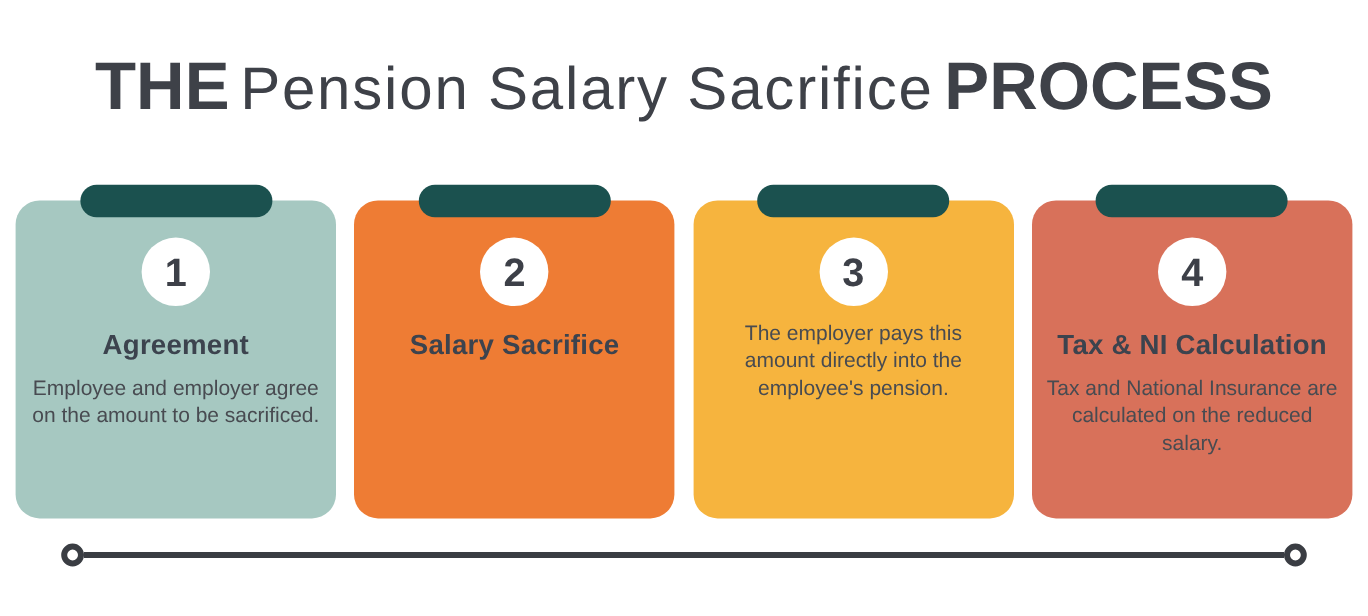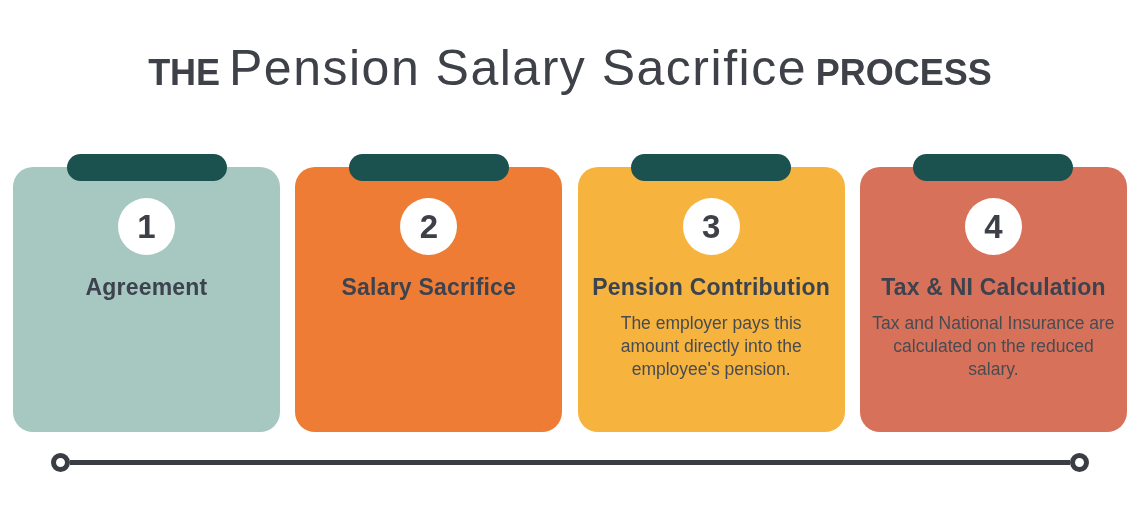--- a/index.html
+++ b/index.html
@@ -14,21 +14,21 @@
   .heading {
     position: absolute;
     top: 18px;
     left: 0;
     width: 100%;
     text-align: center;
     color: #3e4148;
     white-space: nowrap;
   }
   .heading .strong {
-    font-size: 36px;
+    font-size: 56px;
     font-weight: 800;
     letter-spacing: 0px;
     margin-top: 31px;
   }
   .heading .light {
     font-size: 50px;
     font-weight: 400;
     letter-spacing: 1.5px;
   }
   .cards {
@@ -120,36 +120,36 @@
   </h1>
 
   <div class="cards">
 
     <div class="card" style="background: rgb(166, 200, 193);">
       <div class="clip" style="background: rgb(27, 81, 79);"></div>
       <div class="num-circle">
         <span>1</span>
       </div>
       <h2>Agreement</h2>
+      <p>Employee and employer agree on the amount to be sacrificed.</p>
     </div>
 
     <div class="card" style="background: rgb(238, 124, 52);">
       <div class="clip" style="background: rgb(27, 81, 79);"></div>
       <div class="num-circle">
         <span>2</span>
       </div>
       <h2>Salary Sacrifice</h2>
     </div>
 
     <div class="card" style="background: rgb(246, 180, 62);">
       <div class="clip" style="background: rgb(27, 81, 79);"></div>
       <div class="num-circle">
         <span>3</span>
       </div>
-      <h2>Pension Contribution</h2>
       <p>The employer pays this amount directly into the employee's pension.</p>
     </div>
 
     <div class="card" style="background: rgb(216, 113, 90);">
       <div class="clip" style="background: rgb(27, 81, 79);"></div>
       <div class="num-circle">
         <span>4</span>
       </div>
       <h2>Tax &amp; NI Calculation</h2>
       <p>Tax and National Insurance are calculated on the reduced salary.</p>

